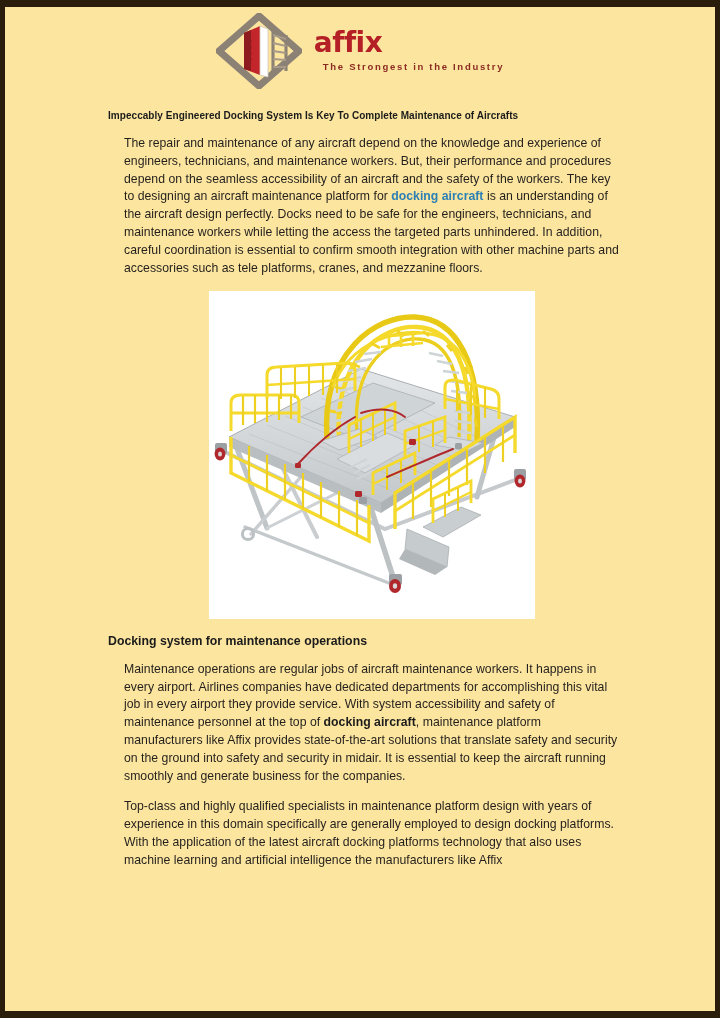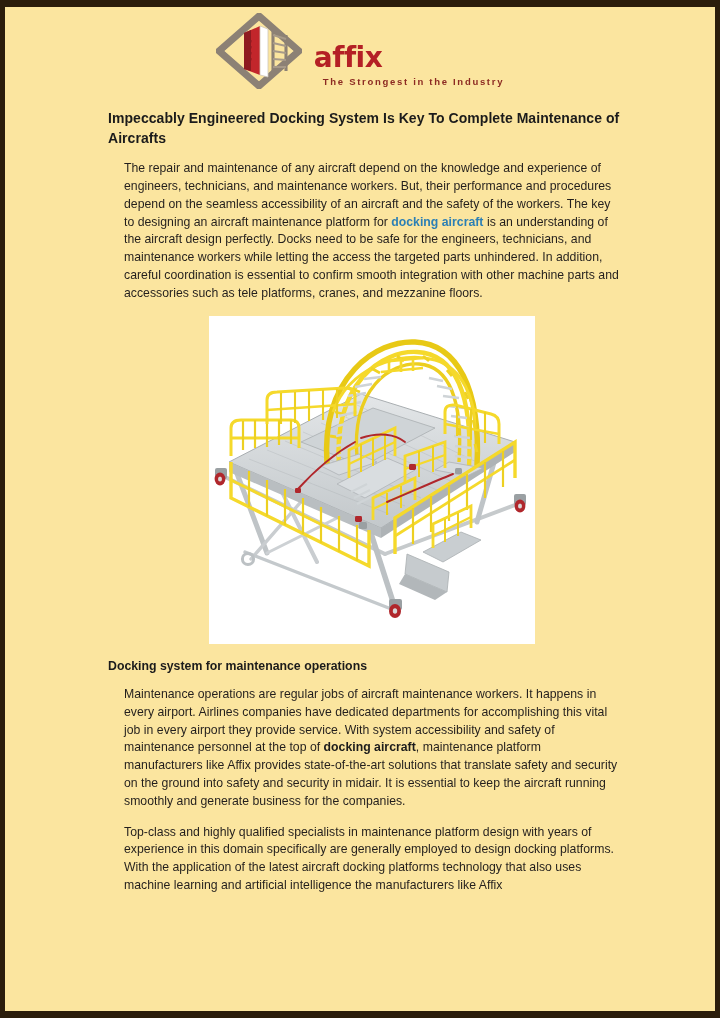--- a/index.html
+++ b/index.html
@@ -48,21 +48,21 @@
     left: 0;
     right: 0;
     top: 5px;
     height: 78px;
     display: flex;
     align-items: center;
     justify-content: center;
   }
   .logo-inner {
     display: flex;
-    align-items: flex-end;
+    align-items: center;
     gap: 12px;
   }
   .logo-mark {
     width: 86px;
     height: 76px;
     flex: 0 0 auto;
   }
   .logo-words {
     display: flex;
     flex-direction: column;
@@ -103,21 +103,21 @@
   
   .content {
     position: absolute;
     left: 103px;
     top: 102px;
     width: 514px;
   }
   h1.title {
     margin: 0 0 12px 0;
     font-family: "Liberation Sans", sans-serif;
-    font-size: 14px;
+    font-size: 10px;
     font-weight: 700;
     line-height: 1.40;
     color: #1b1b1b;
     letter-spacing: 0.05px;
   }
   p.body {
     margin: 0 0 13px 16px;
     font-family: "Liberation Sans", sans-serif;
     font-size: 12.25px;
     line-height: 1.455;

